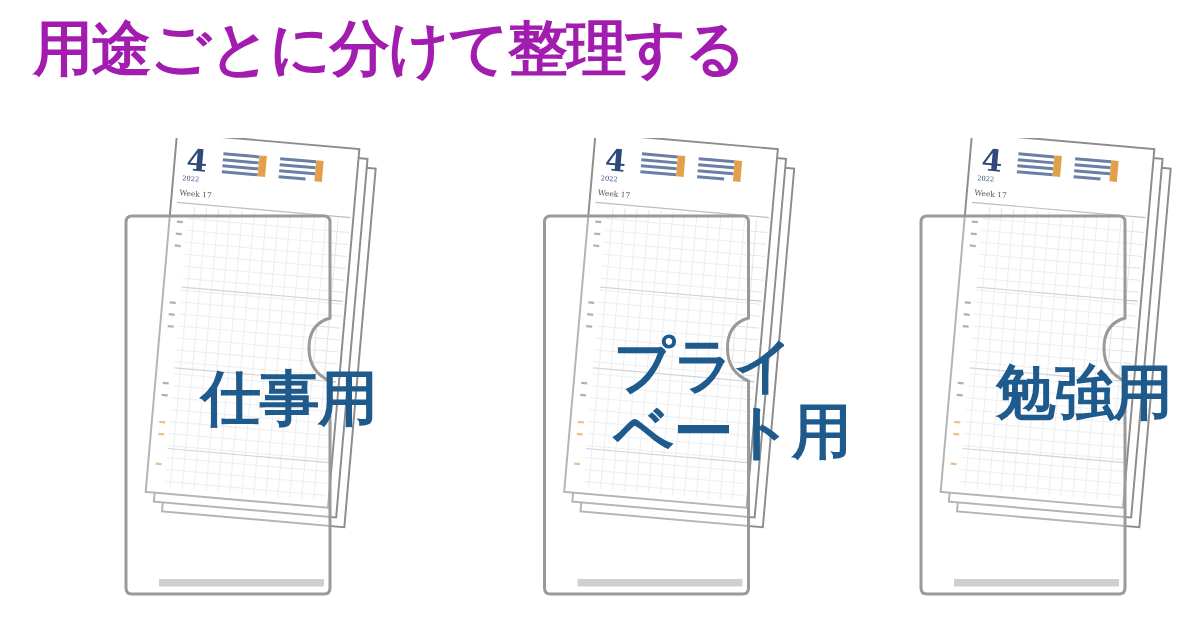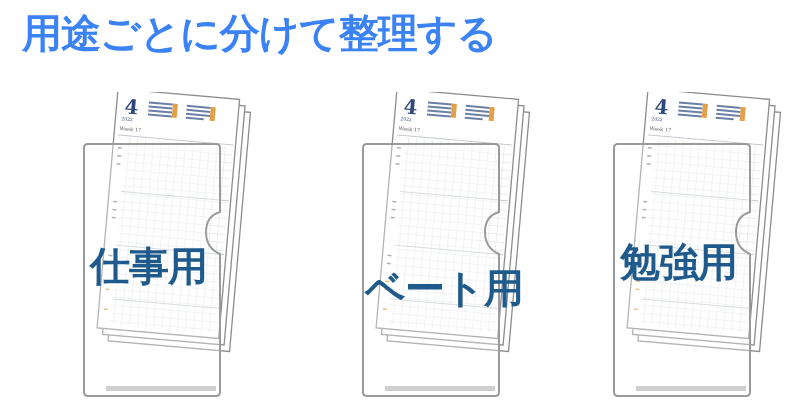--- a/index.html
+++ b/index.html
@@ -1,26 +1,26 @@
 <!DOCTYPE html>
 <html><head>
 <meta charset="utf-8">
 <style>
   html, body { margin: 0; padding: 0; background: #ffffff; }
   body { width: 800px; height: 419px; position: relative; overflow: hidden; font-family: "DejaVu Sans", sans-serif; }
   .title {
     position: absolute; left: 22px; top: 8px;
     font-size: 40px; font-weight: bold; letter-spacing: -1px;
-    color: #3b82f6; line-height: 50px; white-space: nowrap;
+    color: #a21caf; line-height: 50px; white-space: nowrap;
   }
   .unit { position: absolute; top: 92px; width: 190px; height: 320px; }
   .unit svg { position: absolute; left: 0; top: 0; }
   .label {
     position: absolute; font-weight: bold; color: #1f5a8c;
-    font-size: 40px; line-height: 48px; white-space: nowrap; letter-spacing: -1px;
+    font-size: 40px; line-height: 48px; white-space: nowrap; letter-spacing: -1px; margin-left: 44px;
   }
 </style>
 </head>
 <body>
 
 <div class="title">用途ごとに分けて整理する</div>
 
 <div class="unit" style="left:76px;">
   <svg width="190" height="320" viewBox="0 0 190 320">
     <g transform="rotate(5 95 160)">
@@ -189,20 +189,21 @@
         </g>
       <g fill="#e3a04b">
           <rect x="33" y="194" width="4" height="1.5"></rect>
           <rect x="33" y="202" width="4" height="1.5"></rect>
           <rect x="33" y="222" width="4" height="1.5"></rect>
         </g>
     </g>
     <path d="M8 56 Q8 52 12 52 L140 52 Q144 52 144 56 L144 120 Q130 124 130 140 Q130 156 144 162 L144 300 Q144 304 140 304 L12 304 Q8 304 8 300 Z" fill="rgba(255,255,255,0.35)" stroke="#9a9a9a" stroke-width="2"></path>
     <rect x="30" y="294" width="110" height="5" fill="#cfcfcf"></rect>
   </svg>
+  <div class="label" style="left:10px; top:128px;">プライ</div>
   <div class="label" style="left:10px; top:172px;text-align:center;">ベート用</div>
 </div>
 
 <div class="unit" style="left:606px;">
   <svg width="190" height="320" viewBox="0 0 190 320">
     <g transform="rotate(5 95 160)">
       <rect x="40" y="14" width="122" height="240" fill="#fff" stroke="#8c8c8c" stroke-width="1.3"></rect>
       <rect x="34" y="8" width="122" height="240" fill="#fff" stroke="#8c8c8c" stroke-width="1.3"></rect>
       <rect x="28" y="2" width="122" height="240" fill="#fff" stroke="#8c8c8c" stroke-width="1.3"></rect>
       <g stroke="#e2e6ea" stroke-width="0.7">

